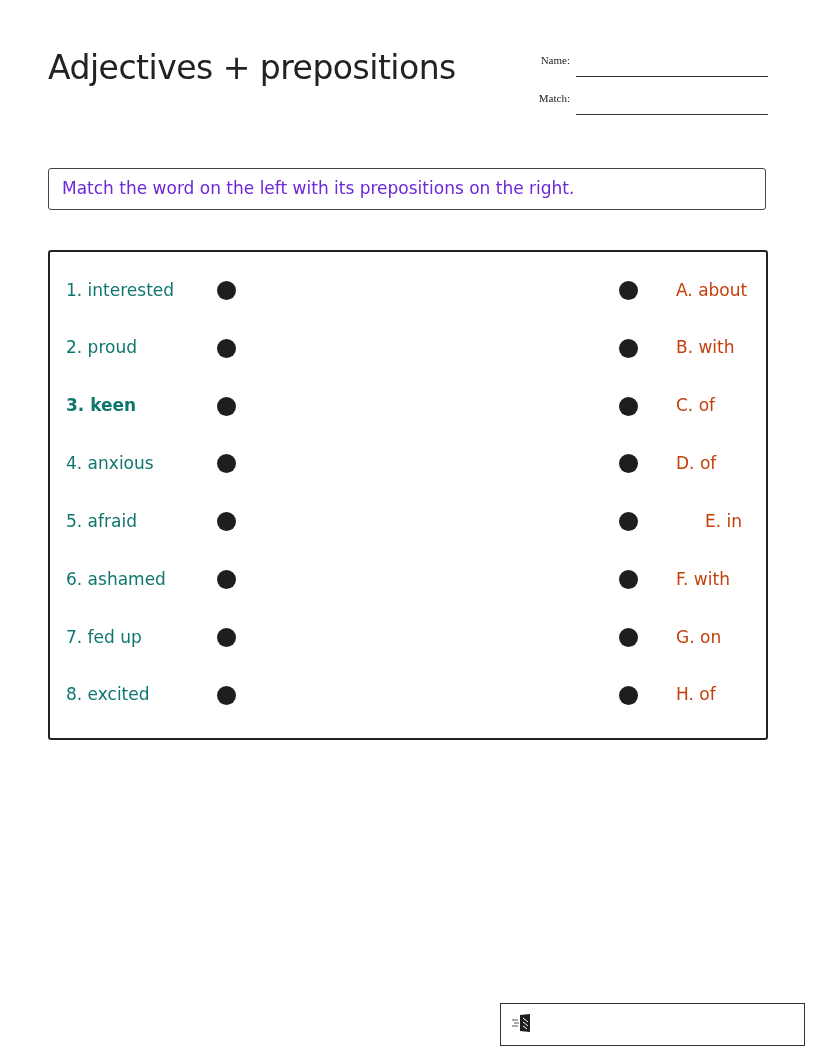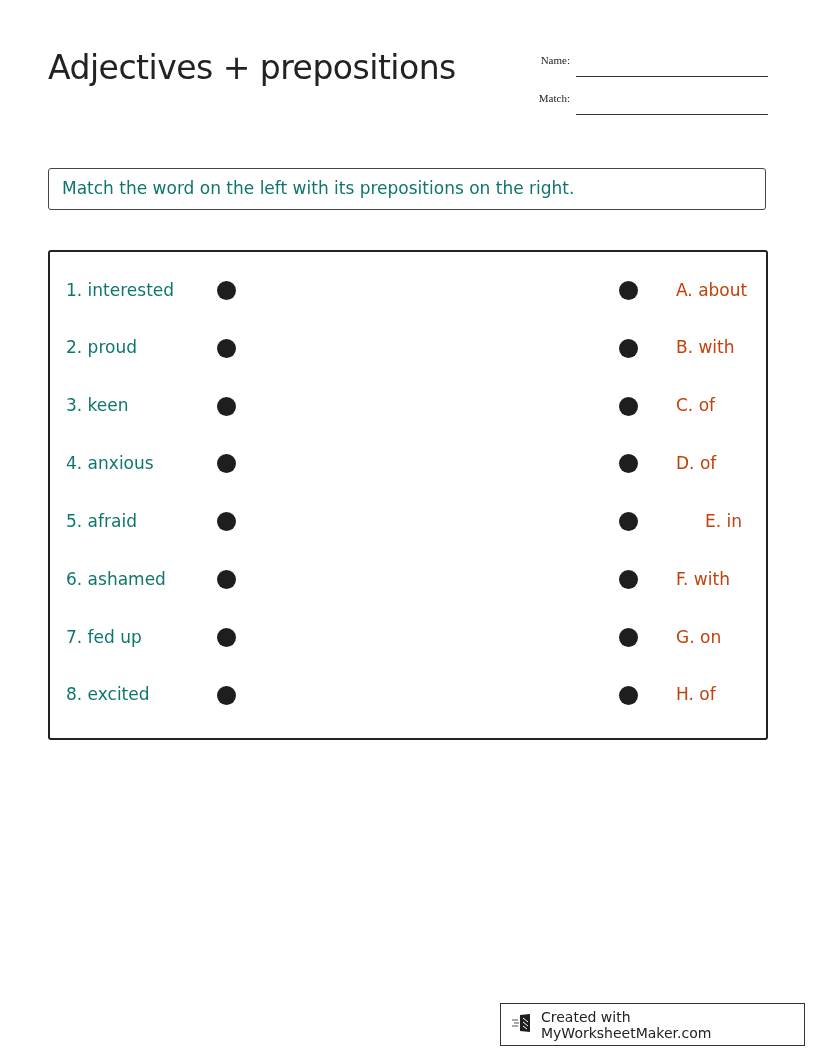--- a/index.html
+++ b/index.html
@@ -1,21 +1,21 @@
 <!DOCTYPE html>
 <html><head>
 <meta charset="utf-8">
 <style>
   html, body { margin:0; padding:0; background:#fff; }
   body { width:816px; height:1056px; position:relative; overflow:hidden; font-family:"DejaVu Sans", sans-serif; color:#222; }
   .title { position:absolute; left:48px; top:48px; font-size:33px; font-weight:normal; letter-spacing:-0.5px; color:#222; }
   .field { position:absolute; font-family:"Liberation Serif", serif; font-size:11px; color:#222; }
   .field .lbl { position:absolute; right:0; top:0; }
   .field-line { position:absolute; height:0; border-top:1.5px solid #333; }
-  .instructions { position:absolute; left:48px; top:168px; width:718px; height:42px; border:1.5px solid #444; border-radius:3px; box-sizing:border-box; padding:9px 13px; font-size:17px; color:#0f766e; }
+  .instructions { position:absolute; left:48px; top:168px; width:718px; height:42px; border:1.5px solid #444; border-radius:3px; box-sizing:border-box; padding:9px 13px; font-size:17px; color:#6d28d9; }
   .match-box { position:absolute; left:48px; top:250px; width:720px; height:490px; border:2.5px solid #222; border-radius:3px; box-sizing:border-box; }
   .left-word { position:absolute; left:66px; font-size:17px; color:#0f766e; white-space:nowrap; }
   .right-word { position:absolute; left:676px; font-size:17px; color:#c2410c; white-space:nowrap; }
   .dot { position:absolute; width:19px; height:19px; border-radius:50%; background:#1e1e1e; }
   .badge { position:absolute; left:500px; top:1003px; width:305px; height:43px; border:1.5px solid #333; box-sizing:border-box; display:flex; align-items:center; padding-left:10px; font-size:14px; color:#222; }
   .badge svg { margin-right:6px; }
 </style>
 </head>
 <body>
 
@@ -30,21 +30,21 @@
   <span class="lbl">Match:</span>
 </div>
 <div class="field-line" style="left:576px; top:114px; width:192px;"></div>
 
 <div class="instructions">Match the word on the left with its prepositions on the right.</div>
 
 <div class="match-box"></div>
 
 <div class="left-word" style="top:280px;">1. interested</div>
 <div class="left-word" style="top:337px;">2. proud</div>
-<div class="left-word" style="top:395px;">3. keen</div>
+<div class="left-word" style="top:395px;font-weight:bold;">3. keen</div>
 <div class="left-word" style="top:453px;">4. anxious</div>
 <div class="left-word" style="top:511px;">5. afraid</div>
 <div class="left-word" style="top:569px;">6. ashamed</div>
 <div class="left-word" style="top:627px;">7. fed up</div>
 <div class="left-word" style="top:684px;">8. excited</div>
 
 <div class="dot" style="left:217px; top:281px;"></div>
 <div class="dot" style="left:217px; top:339px;"></div>
 <div class="dot" style="left:217px; top:397px;"></div>
 <div class="dot" style="left:217px; top:454px;"></div>
@@ -74,14 +74,13 @@
 <div class="badge">
   <span>
     <svg width="24" height="20" viewBox="0 0 24 20">
       <line x1="1" y1="7" x2="7" y2="7" stroke="#555" stroke-width="1"></line>
       <line x1="3" y1="10" x2="8" y2="10" stroke="#555" stroke-width="1"></line>
       <line x1="1" y1="13" x2="7" y2="13" stroke="#555" stroke-width="1"></line>
       <path d="M9 2 L19 1 L19 19 L9 18 Z" fill="#1e1e1e"></path>
       <path d="M12 5 L17 9 M12 9 L17 13 M12 13 L16 16" stroke="#fff" stroke-width="1"></path>
     </svg>
   </span>
-  <span>Created with MyWorksheetMaker.com</span>
 </div>
 
 </body></html>

